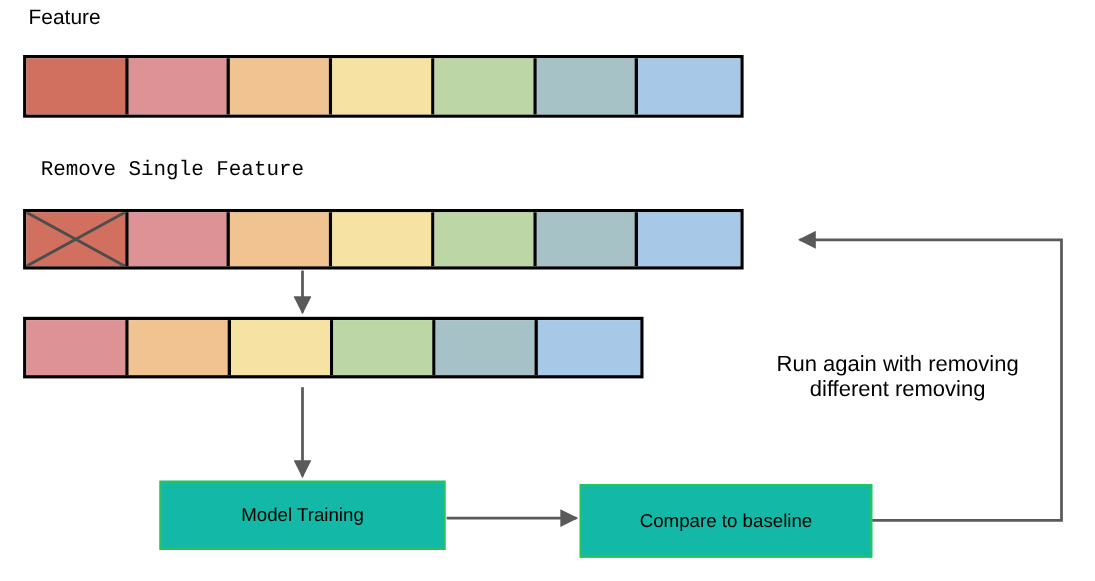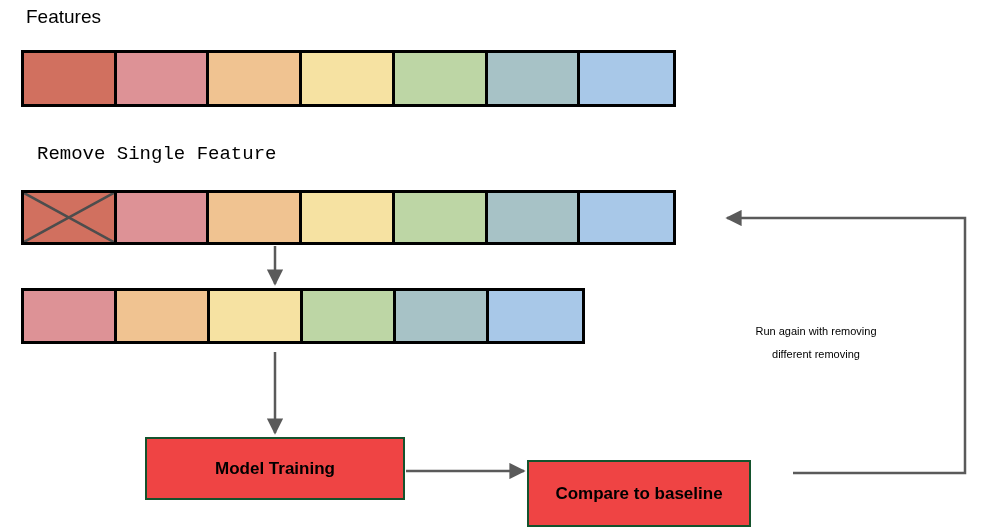--- a/index.html
+++ b/index.html
@@ -42,51 +42,50 @@
     border-right: none;
   }
   .cell-cross {
     position: absolute;
     left: 0; top: 0;
     width: 100%; height: 100%;
     pointer-events: none;
   }
   .annot {
     position: absolute;
-    font-size: 11px;
+    font-size: 20px;
     line-height: 23px;
     text-align: center;
     color: #000000;
   }
   .proc-box {
     position: absolute;
     box-sizing: border-box;
-    background: #ef4444;
-    border: 2px solid #14532d;
+    background: #14b8a6;
+    border: 2px solid #22c55e;
     display: flex;
     align-items: center;
     justify-content: center;
     font-size: 17px;
     color: #000000;
-    font-weight: bold;
   }
   .arrow-layer {
     position: absolute;
     left: 0; top: 0;
     width: 995px;
     height: 528px;
     pointer-events: none;
   }
 </style>
 </head>
 <body>
 
 <div id="canvas">
 
-  <div class="label" style="left:26px; top:6px;">Features</div>
+  <div class="label" style="left:26px; top:6px;">Feature</div>
 
   <div class="bar" id="bar-full" style="left:21px; top:50px; width:655px; height:57px;">
       <div class="cell" style="width: 14.2857%; background: rgb(209, 112, 95);"></div>
       <div class="cell" style="width: 14.2857%; background: rgb(221, 146, 150);"></div>
       <div class="cell" style="width: 14.2857%; background: rgb(240, 195, 145);"></div>
       <div class="cell" style="width: 14.2857%; background: rgb(246, 226, 162);"></div>
       <div class="cell" style="width: 14.2857%; background: rgb(189, 214, 165);"></div>
       <div class="cell" style="width: 14.2857%; background: rgb(167, 194, 198);"></div>
       <div class="cell" style="width: 14.2857%; background: rgb(168, 200, 232); border-right: none;"></div>
     </div>
@@ -116,21 +115,21 @@
       <div class="cell" style="width: 16.6667%; background: rgb(168, 200, 232); border-right: none;"></div>
     </div>
 
   <div class="annot" style="left:685px; top:320px; width:262px;">
     <div>Run again with removing</div>
     <div>different removing</div>
   </div>
 
   <div class="proc-box" style="left:145px; top:437px; width:260px; height:63px;">Model Training</div>
 
-  <div class="proc-box" style="left:527px; top:460px; width:224px; height:67px;">Compare to baseline</div>
+  <div class="proc-box" style="left:527px; top:440px; width:266px; height:67px;">Compare to baseline</div>
 
   <svg class="arrow-layer" viewBox="0 0 995 528">
     <defs>
       <marker id="ah" viewBox="0 0 10 10" refX="9" refY="5" markerWidth="6.5" markerHeight="6.5" orient="auto-start-reverse">
         <path d="M 0 0 L 10 5 L 0 10 z" fill="#5a5a5a"></path>
       </marker>
     </defs>
 
     <line x1="275" y1="246" x2="275" y2="284" stroke="#5a5a5a" stroke-width="2.5" marker-end="url(#ah)"></line>
 

